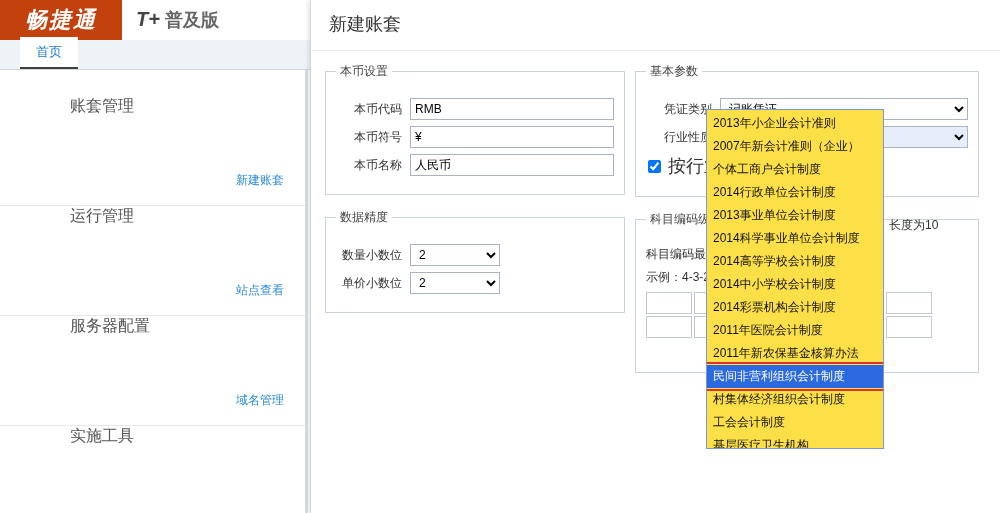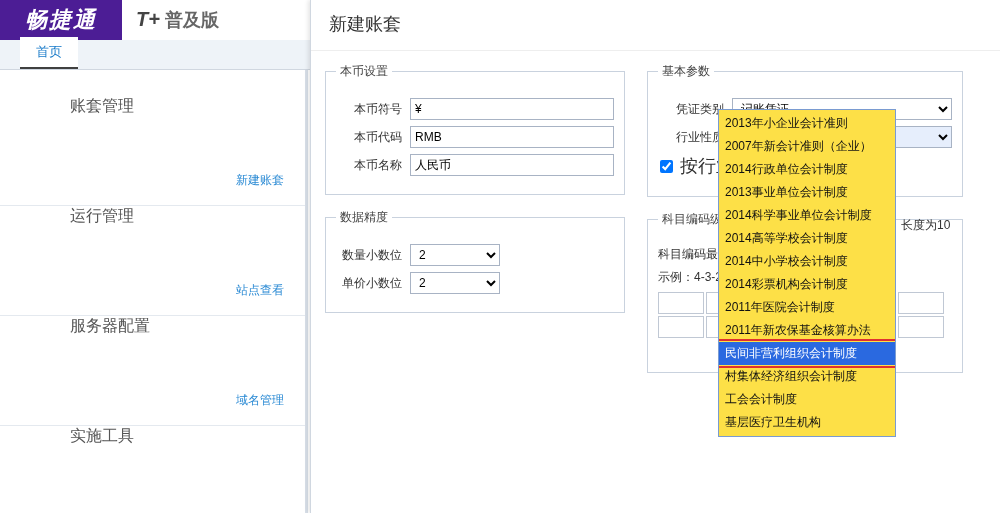--- a/index.html
+++ b/index.html
@@ -1,43 +1,43 @@
 <!DOCTYPE html>
 <html><head>
 <meta charset="utf-8">
 <style>
   * { box-sizing: border-box; font-family: "Microsoft YaHei", Arial, sans-serif; }
   body { margin:0; padding:0; width:1000px; height:513px; background:#fff; overflow:hidden; font-size:13px; color:#333; }
 
   
   .top-header { height:40px; background:#fff; display:flex; align-items:center; }
-  .logo-block { width:122px; height:40px; background:#4c1d95; color:#fff; font-size:22px; font-style:italic; font-weight:bold; display:flex; align-items:center; justify-content:center; letter-spacing:2px; }
+  .logo-block { width:122px; height:40px; background:#c2410c; color:#fff; font-size:22px; font-style:italic; font-weight:bold; display:flex; align-items:center; justify-content:center; letter-spacing:2px; }
   .prod-label { margin-left:14px; color:#666; font-size:18px; font-weight:bold; }
   .prod-label .tplus { font-style:italic; font-weight:900; color:#444; font-size:20px; }
 
   
   .tab-row { height:30px; border-bottom:1px solid #d0d7e0; display:flex; align-items:flex-end; padding-left:20px; background:#eef3f8; }
   .tab-item { padding:6px 16px; font-size:13px; color:#1a7bc9; border-bottom:2px solid #404040; background:#fff; }
 
   
   .main { display:flex; height:443px; }
 
   
   .sidebar { width:308px; border-right:3px solid #d7dee7; padding-top:26px; }
   .side-item { height:110px; border-bottom:1px solid #e4e9ef; display:flex; align-items:flex-start; position:relative; }
   .side-item .label { font-size:16px; color:#555; margin-left:70px; }
   .side-icon { position:absolute; left:230px; top:10px; }
   .side-link { position:absolute; left:236px; top:76px; font-size:12px; color:#2a8ad4; cursor:pointer; }
 
   
   .dialog { position:absolute; left:310px; top:0; width:690px; height:513px; background:#fff; border-left:1px solid #d0d7e0; box-shadow:-2px 0 4px rgba(0,0,0,.1); }
   .dlg-title { padding:12px 18px 14px; font-size:18px; color:#333; border-bottom:1px solid #eee; }
-  .dlg-body { padding:12px 14px; display:flex; gap:22px; }
+  .dlg-body { padding:12px 14px; display:flex; gap:10px; }
   .col-left { width:300px; }
-  .col-right { width:316px; position:relative; }
+  .col-right { width:344px; position:relative; }
 
   fieldset { border:1px solid #c9d2de; margin:0 0 14px 0; padding:12px 10px 12px 10px; }
   legend { font-size:12px; color:#444; padding:0 4px; }
   .fld-row { display:flex; align-items:center; margin:6px 0; }
   .fld-row label { width:66px; text-align:right; font-size:12px; color:#333; margin-right:8px; }
   .fld-row input[type=text], .fld-row select { flex:1; height:22px; border:1px solid #a8b3c4; font-size:12px; padding:0 4px; background:#fff; }
   .fld-row select { height:22px; }
   .fld-row.chk input { margin-left:0; }
 
   .encoding-row { font-size:12px; color:#333; margin:6px 0; }
@@ -110,26 +110,26 @@
   </div>
 
   <div class="dialog">
     <div class="dlg-title">新建账套</div>
     <div class="dlg-body">
 
       <div class="col-left">
         <fieldset>
           <legend>本币设置</legend>
           <div class="fld-row">
+            <label>本币代码</label>
+            <input type="text" value="RMB" style="">
+          </div>
+          <div class="fld-row">
             <label>本币符号</label>
             <input type="text" value="¥" style="">
-          </div>
-          <div class="fld-row">
-            <label>本币代码</label>
-            <input type="text" value="RMB" style="">
           </div>
           <div class="fld-row">
             <label>本币名称</label>
             <input type="text" value="人民币" style="">
           </div>
         </fieldset>
 
         <fieldset>
           <legend>数据精度</legend>
           <div class="fld-row">
@@ -188,20 +188,21 @@
             <div class="enc-cell"></div>
             <div class="enc-cell"></div>
           </div>
         </fieldset>
 
         <span class="hint-right">长度为10</span>
 
         <div class="open-dd" id="industry-dd">
             <div class="dd-item">2013年小企业会计准则</div>
             <div class="dd-item">2007年新会计准则（企业）</div>
+            <div class="dd-item">个体工商户会计制度</div>
             <div class="dd-item">2014行政单位会计制度</div>
             <div class="dd-item">2013事业单位会计制度</div>
             <div class="dd-item">2014科学事业单位会计制度</div>
             <div class="dd-item">2014高等学校会计制度</div>
             <div class="dd-item">2014中小学校会计制度</div>
             <div class="dd-item">2014彩票机构会计制度</div>
             <div class="dd-item">2011年医院会计制度</div>
             <div class="dd-item">2011年新农保基金核算办法</div>
             <div class="dd-item selected">民间非营利组织会计制度</div>
             <div class="dd-item">村集体经济组织会计制度</div>

